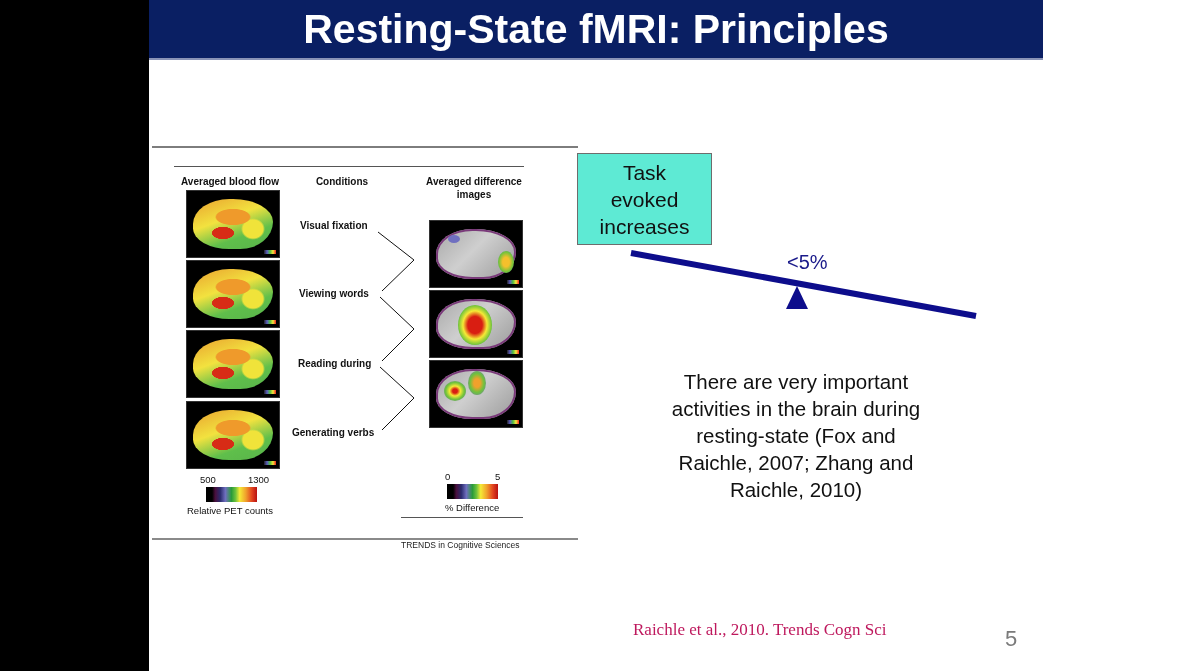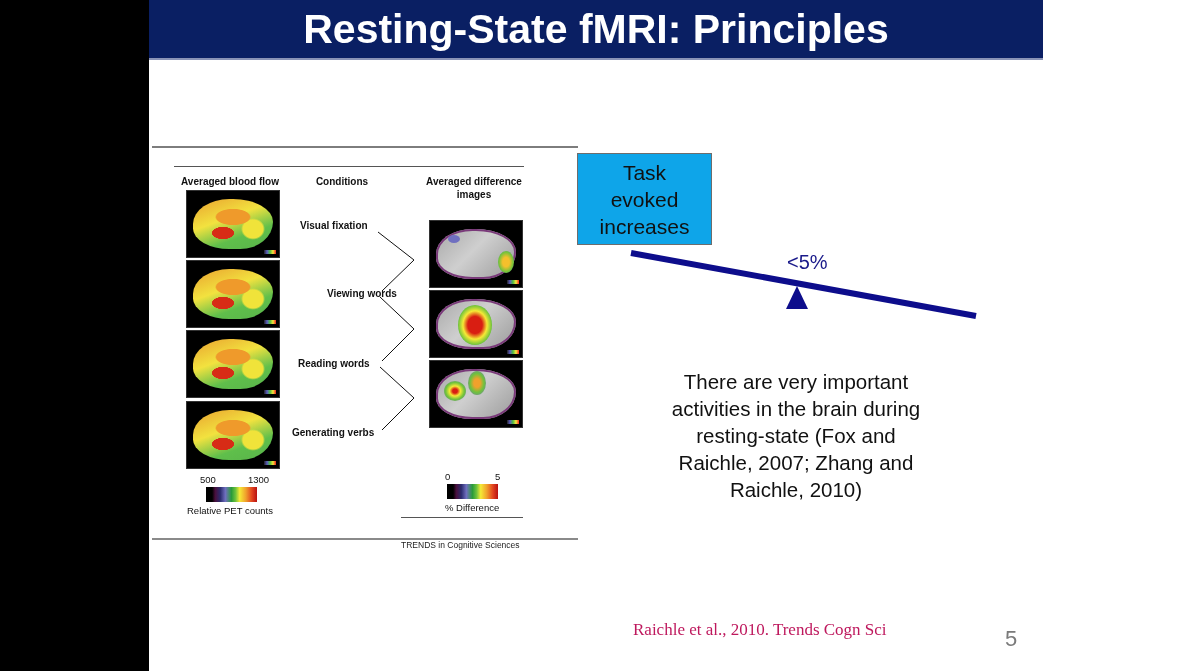--- a/index.html
+++ b/index.html
@@ -55,21 +55,21 @@
     .connector { position: absolute; left: 0; top: 0; }
     .scale-label { position: absolute; font-size: 9.5px; color: #111; }
     .colorbar {
       position: absolute; height: 15px;
       background: linear-gradient(90deg, #000 0%, #000 12%, #4a0f3c 18%, #2b2b6e 28%, #6f6fc0 38%, #2a9c3a 50%, #6fc23c 58%, #f5ea36 66%, #f0a12c 78%, #e2441f 90%, #b81212 100%);
     }
     .trends-rule { position: absolute; left: 249px; top: 371px; width: 122px; height: 1px; background: #555; }
     .trends { position: absolute; left: 249px; top: 375px; font-size: 8.5px; color: #222; margin-top: 19px; }
     
     .box {
-      position: absolute; border: 1.5px solid #6d6d6d; background: #0ea5e9;
+      position: absolute; border: 1.5px solid #6d6d6d; background: #5eead4;
       display: flex; align-items: center; justify-content: center; text-align: center;
       font-size: 21px; line-height: 27px; color: #111;
     }
     .box span { white-space: pre-line; }
     .pct { position: absolute; left: 638px; top: 251px; font-size: 20px; color: #1a1a8a; }
     .body-text {
       position: absolute; left: 520px; top: 368px; width: 254px; text-align: center;
       font-size: 20.5px; line-height: 27px; color: #111;
     }
     .citation {
@@ -105,22 +105,22 @@
     <div class="brain blood" style="left:34px; top:184px;">
         <div class="shape"></div>
         <div class="cbar-mini"></div>
       </div>
     <div class="brain blood" style="left:34px; top:255px;">
         <div class="shape"></div>
         <div class="cbar-mini"></div>
       </div>
 
     <div class="cond-label" style="left:148px; top:74px;">Visual fixation</div>
-    <div class="cond-label" style="left:147px; top:142px;margin-left:28px;">Viewing words</div>
-    <div class="cond-label" style="left:146px; top:212px;">Reading words</div>
+    <div class="cond-label" style="left:147px; top:142px;">Viewing words</div>
+    <div class="cond-label" style="left:146px; top:212px;">Reading during</div>
     <div class="cond-label" style="left:140px; top:281px;">Generating verbs</div>
 
     <svg class="connector" width="426" height="394">
       <g stroke="#111" stroke-width="1" fill="none">
         <polyline points="226,86 262,114 230,145"></polyline>
         <polyline points="228,151 262,183 230,215"></polyline>
         <polyline points="228,221 262,252 230,284"></polyline>
       </g>
     </svg>
 

